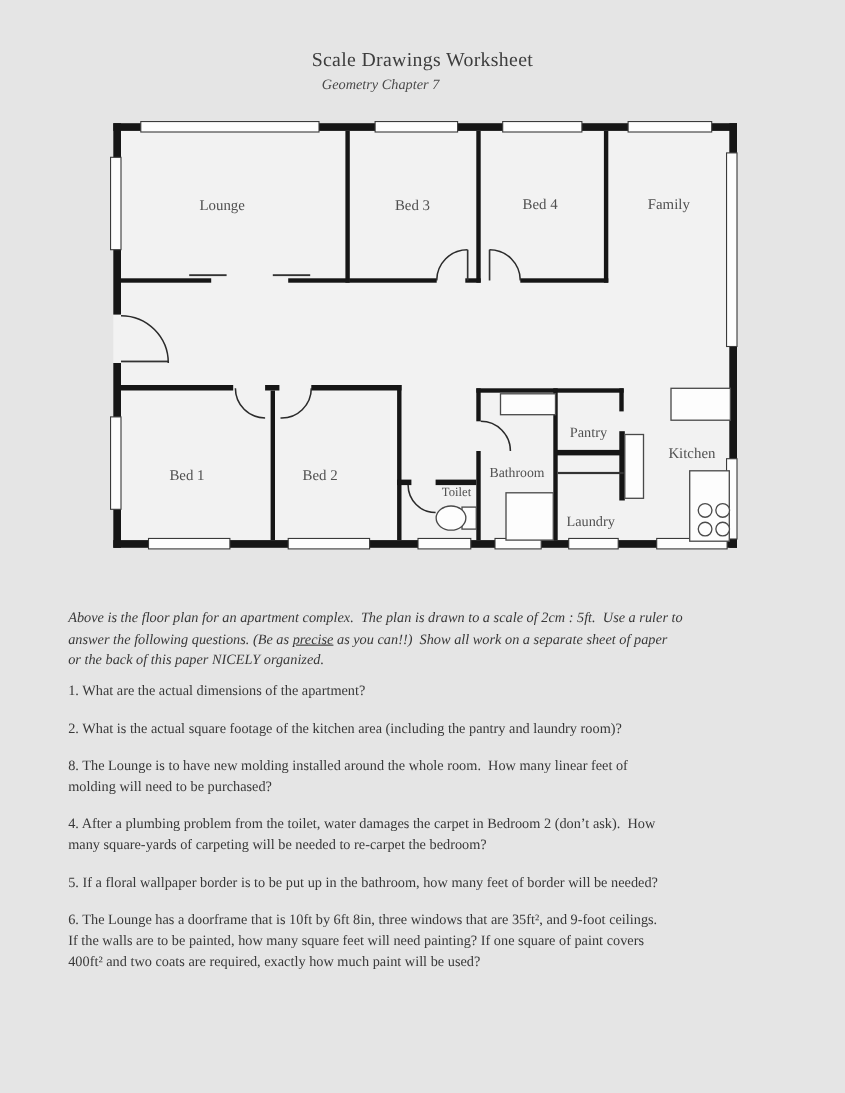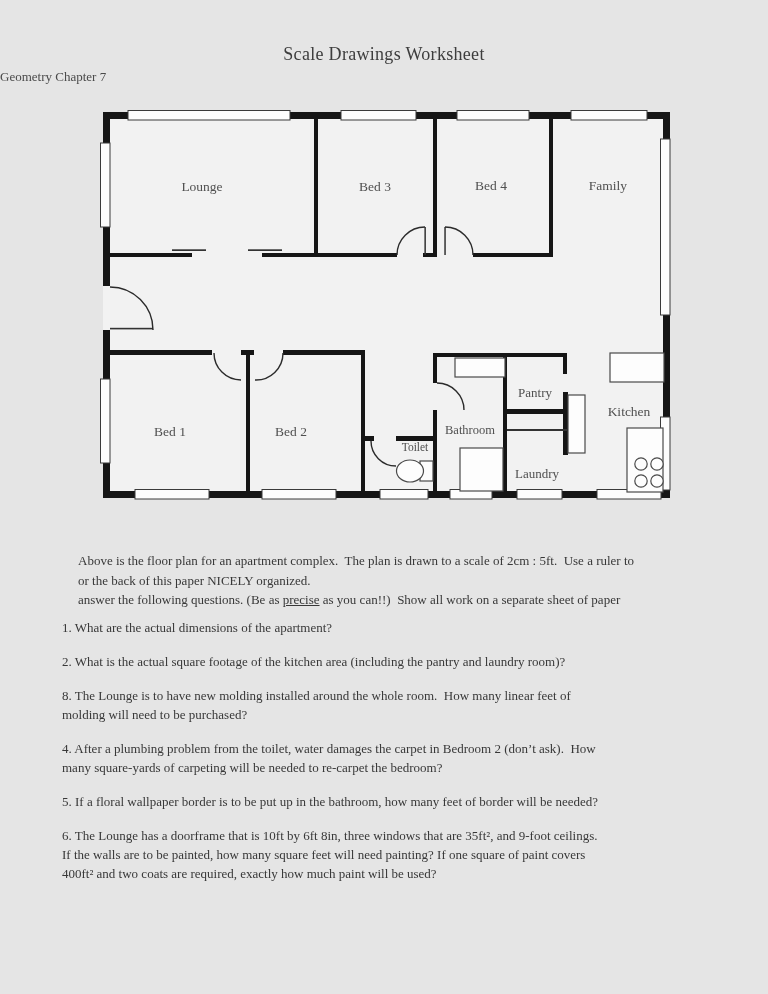--- a/index.html
+++ b/index.html
@@ -1,24 +1,24 @@
 <!DOCTYPE html>
 <html><head>
 <meta charset="utf-8">
 <style>
   html,body{margin:0;padding:0;background:#ffffff;}
   .page{position:relative;width:768px;height:994px;background:#e5e5e5;overflow:hidden;
         font-family:"Liberation Serif","DejaVu Serif",serif;color:#3a3a3a;}
   .title{position:absolute;top:44px;left:0;width:768px;text-align:center;
          font-size:18px;color:#3d3d3d;letter-spacing:.3px;}
-  .subtitle{position:absolute;top:69px;left:0;width:692px;text-align:left;
-         font-size:13px;color:#4a4a4a;}
+  .subtitle{position:absolute;top:69px;left:0;width:692px;text-align:center;
+         font-size:13px;color:#4a4a4a;font-style:italic;}
   .plan-svg{position:absolute;left:0;top:0;}
   svg text{font-family:"Liberation Serif","DejaVu Serif",serif;fill:#505050;}
-  .intro{position:absolute;left:78px;top:551px;font-size:13px;
+  .intro{position:absolute;left:62px;top:551px;font-style:italic;font-size:13px;
          line-height:19.5px;color:#383838;}
   .questions{position:absolute;left:62px;top:618px;font-size:13px;line-height:19px;color:#383838;}
   .q{margin:0 16px 15px 0;}
   .iline,.qline{white-space:pre;}
   .u{text-decoration:underline;}
 </style>
 </head>
 <body>
 
 <div class="page">
@@ -124,22 +124,22 @@
       <text x="415" y="451" font-size="11.5">Toilet</text>
       <text x="470" y="434" font-size="12.5">Bathroom</text>
       <text x="535" y="397" font-size="13">Pantry</text>
       <text x="537" y="478" font-size="13">Laundry</text>
       <text x="629" y="416" font-size="13.5">Kitchen</text>
     </g>
   </svg>
 
   <div class="intro">
     <div class="iline">Above is the floor plan for an apartment complex.  The plan is drawn to a scale of 2cm : 5ft.  Use a ruler to</div>
+    <div class="iline"><span>answer the following questions. (Be as </span><span class="u">precise</span><span> as you can!!)  Show all work on a separate sheet of paper</span></div>
     <div class="iline">or the back of this paper NICELY organized.</div>
-    <div class="iline"><span>answer the following questions. (Be as </span><span class="u">precise</span><span> as you can!!)  Show all work on a separate sheet of paper</span></div>
   </div>
 
   <div class="questions">
     <div class="q">
       <div class="qline">1. What are the actual dimensions of the apartment?</div>
     </div>
     <div class="q">
       <div class="qline">2. What is the actual square footage of the kitchen area (including the pantry and laundry room)?</div>
     </div>
     <div class="q">

